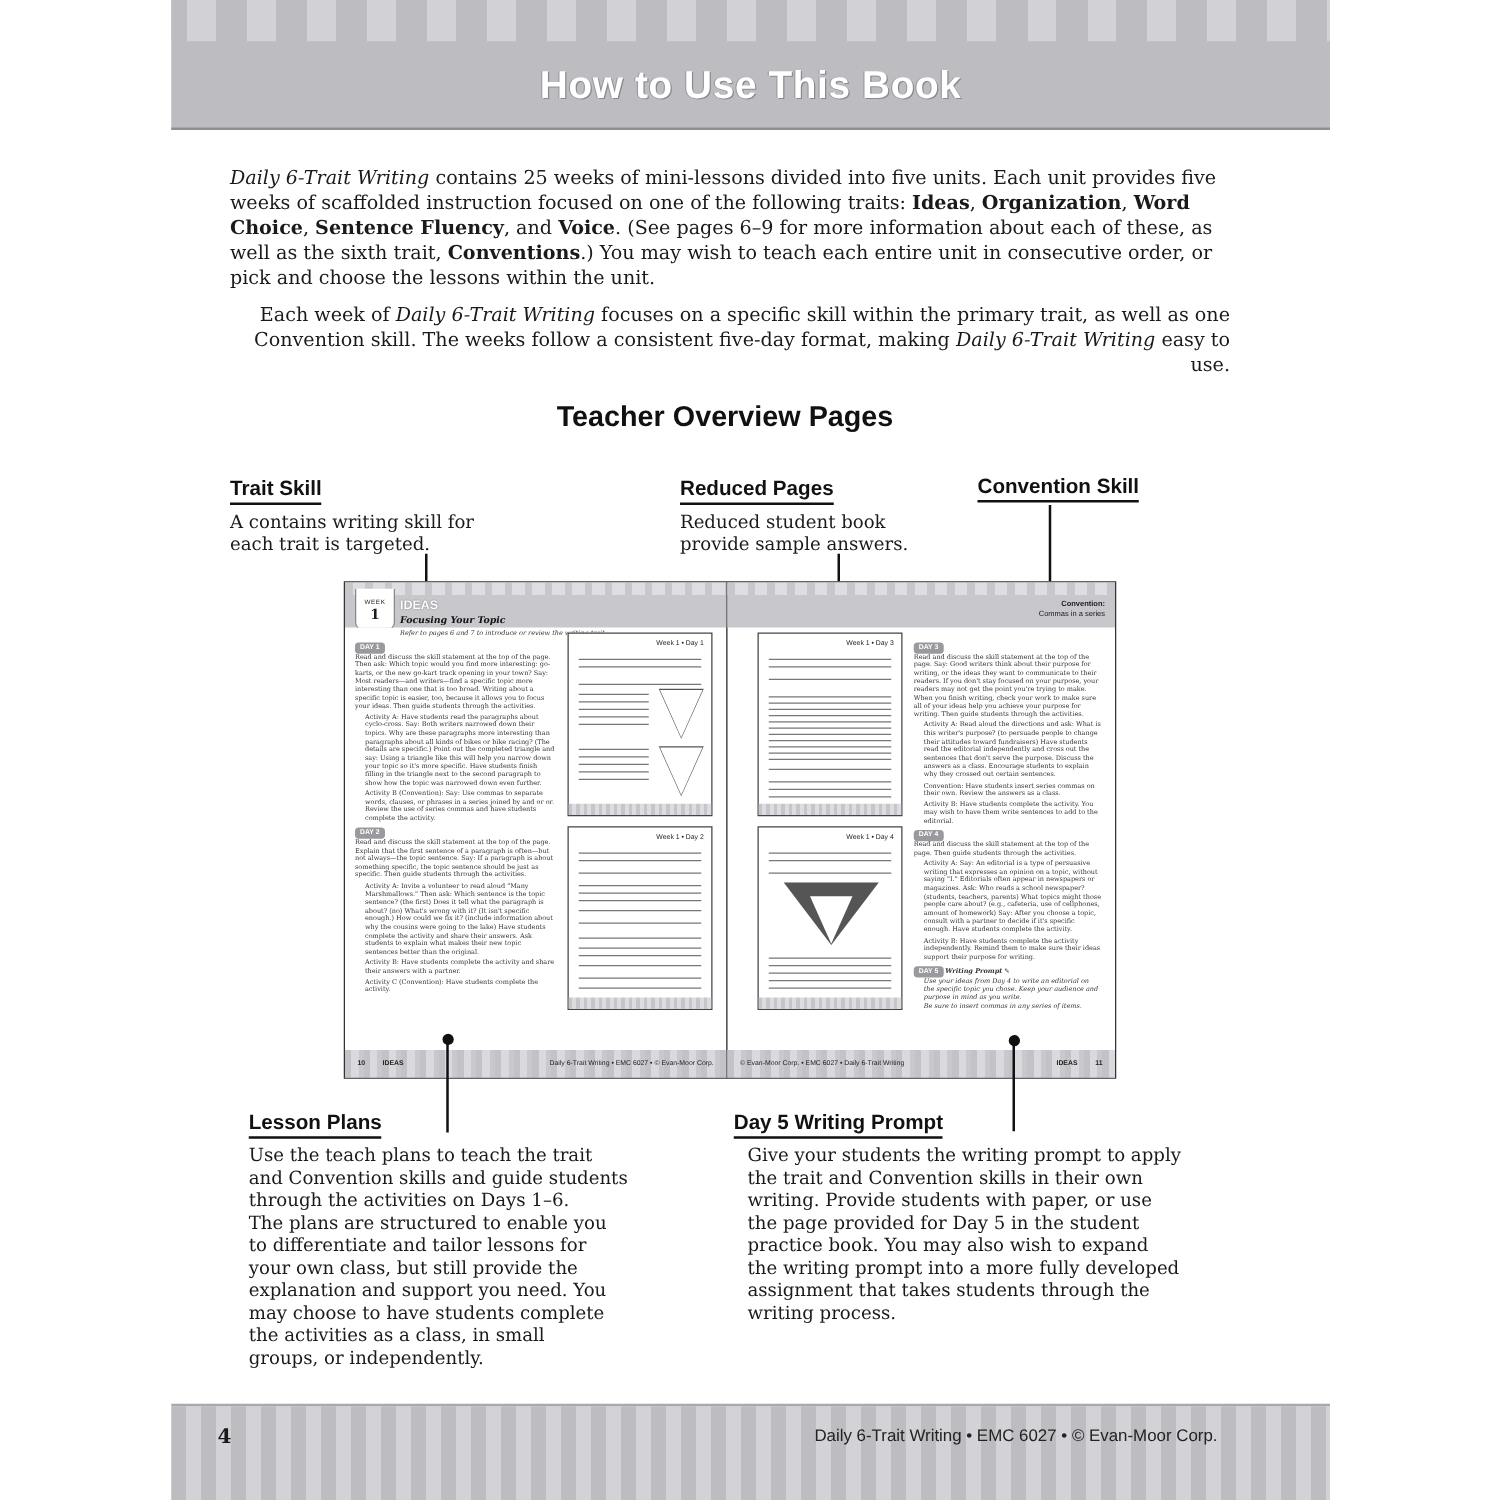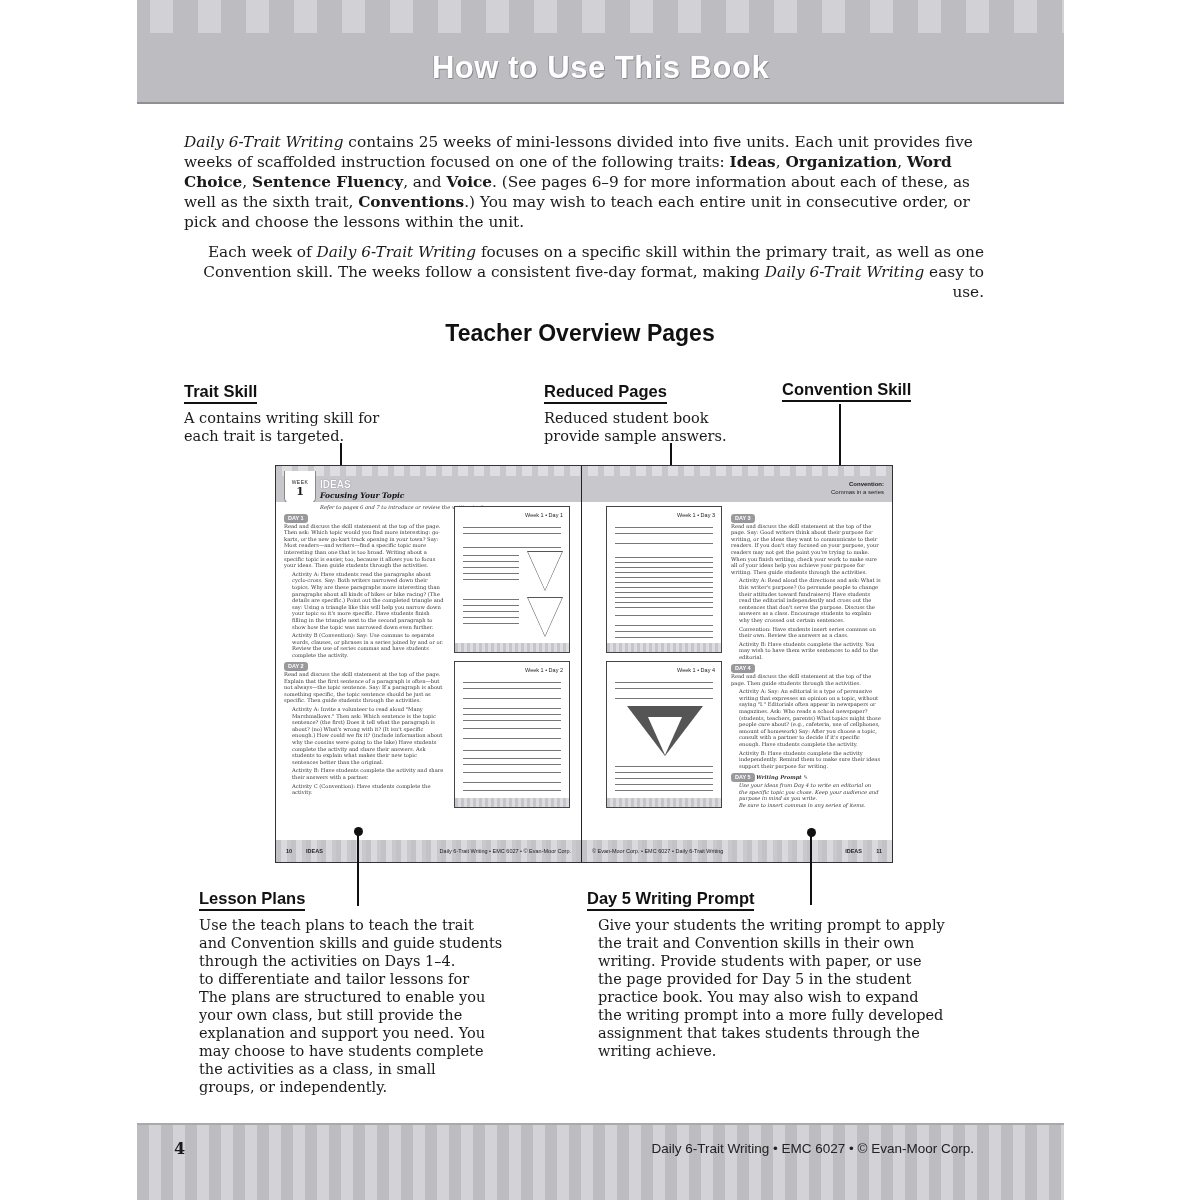--- a/index.html
+++ b/index.html
@@ -250,38 +250,38 @@
 
 <div class="vline" style="left:357px; top:830px; height:76px;"></div>
 <div class="dot" style="left:354px; top:827px;"></div>
 <div class="vline" style="left:810px; top:831px; height:74px;"></div>
 <div class="dot" style="left:807px; top:828px;"></div>
 
 <div class="callout-h" style="left:199px; top:889px;">Lesson Plans</div>
 <div class="callout-t" style="left:199px; top:916px; width:320px;">
   <div>Use the teach plans to teach the trait</div>
   <div>and Convention skills and guide students</div>
-  <div>through the activities on Days 1–4.</div>
+  <div>through the activities on Days 1–6.</div>
+  <div>The plans are structured to enable you</div>
   <div>to differentiate and tailor lessons for</div>
-  <div>The plans are structured to enable you</div>
   <div>your own class, but still provide the</div>
   <div>explanation and support you need. You</div>
   <div>may choose to have students complete</div>
   <div>the activities as a class, in small</div>
   <div>groups, or independently.</div>
 </div>
 
 <div class="callout-h" style="left:587px; top:889px;">Day 5 Writing Prompt</div>
 <div class="callout-t" style="left:587px; top:916px; width:360px;margin-left:11px;">
   <div>Give your students the writing prompt to apply</div>
   <div>the trait and Convention skills in their own</div>
   <div>writing. Provide students with paper, or use</div>
   <div>the page provided for Day 5 in the student</div>
   <div>practice book. You may also wish to expand</div>
   <div>the writing prompt into a more fully developed</div>
   <div>assignment that takes students through the</div>
-  <div>writing achieve.</div>
+  <div>writing process.</div>
 </div>
 
 <div class="footer">
   <div class="num">4</div>
   <div class="credit">Daily 6-Trait Writing • EMC 6027 • © Evan-Moor Corp.</div>
 </div>
 
 </body></html>

